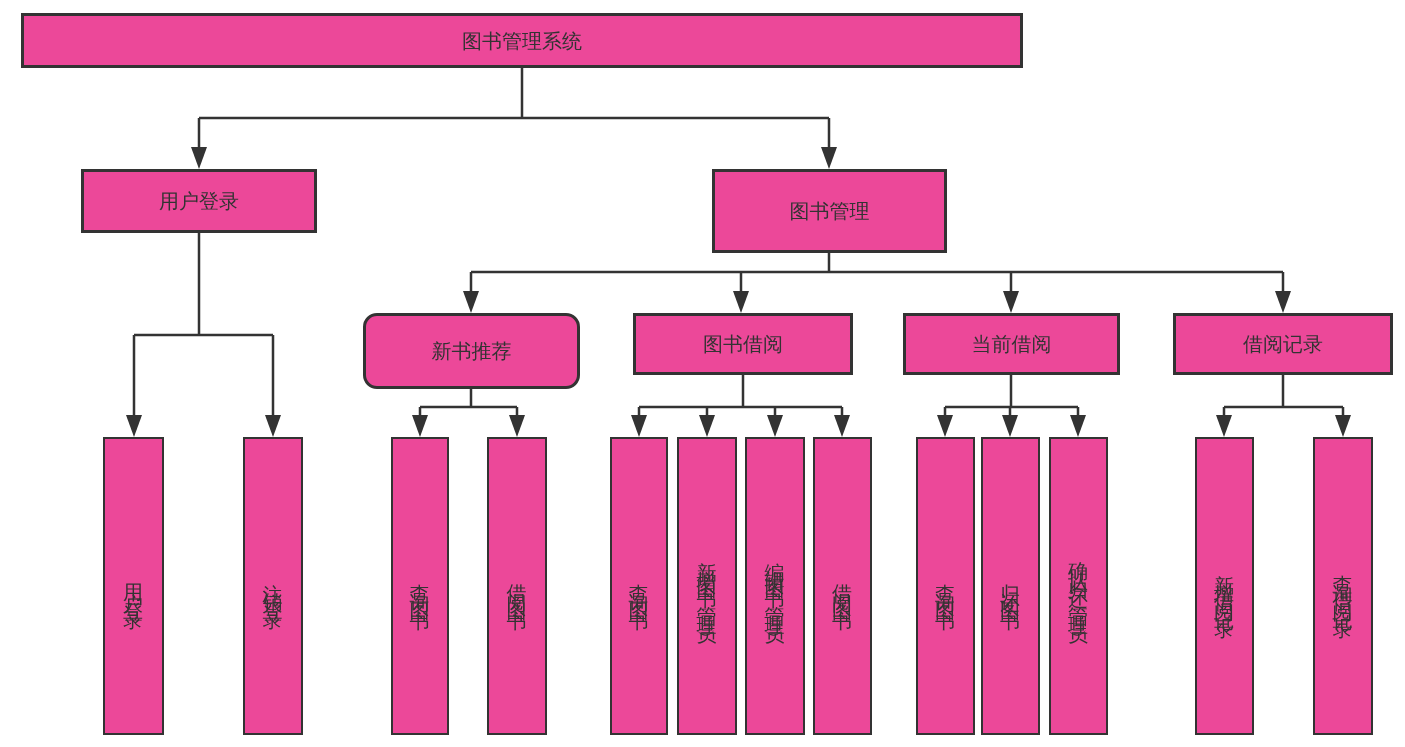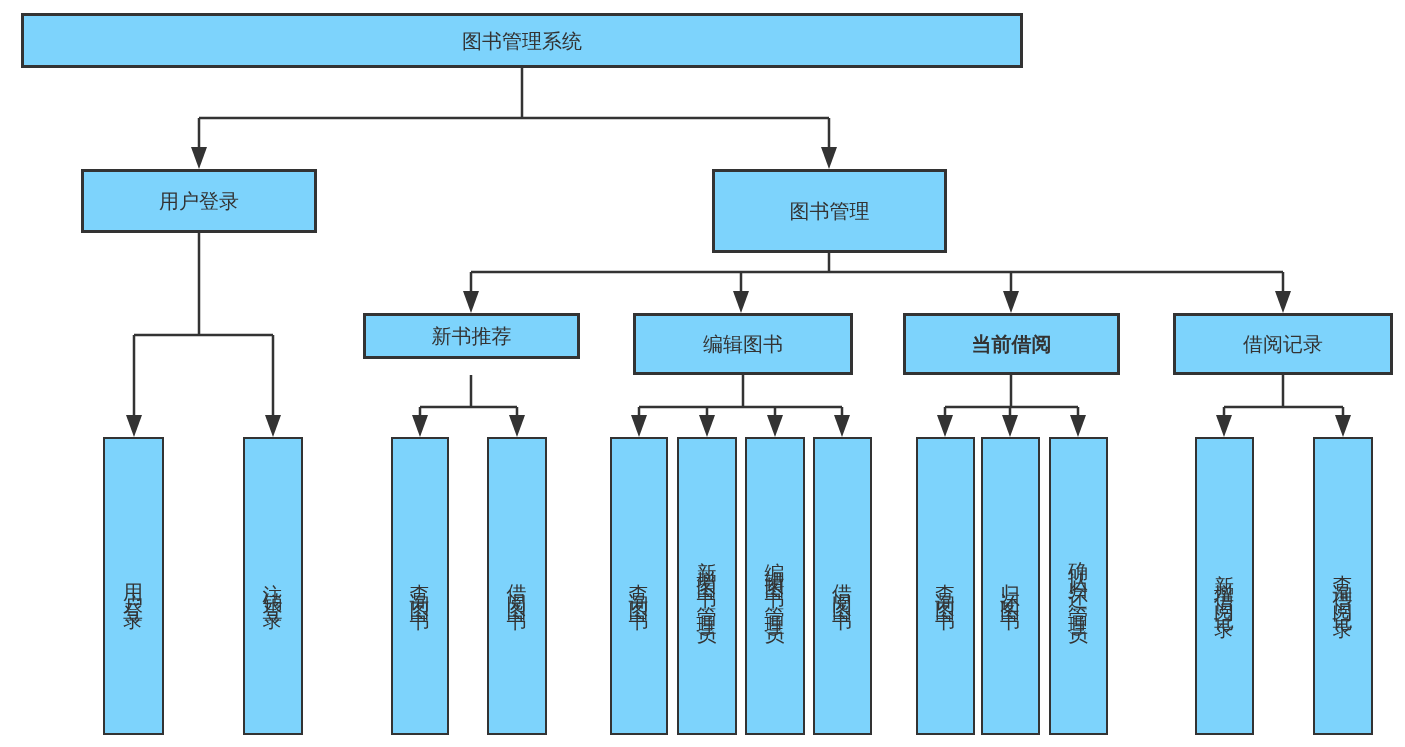--- a/index.html
+++ b/index.html
@@ -7,21 +7,21 @@
     width: 1405px; height: 747px;
     background: #ffffff;
     overflow: hidden;
     font-family: "Liberation Sans", "DejaVu Sans", sans-serif;
   }
   .stage { position: relative; width: 1405px; height: 747px; background: #fff; }
   svg.connectors { position: absolute; left: 0; top: 0; z-index: 1; }
   .node {
     position: absolute;
     box-sizing: border-box;
-    background: #7dd3fc;
+    background: #ec4899;
     border: 3px solid #333333;
     color: #333333;
     display: flex;
     align-items: center;
     justify-content: center;
     font-size: 20px;
     z-index: 2;
     line-height: 1.2;
   }
   .leaf {
@@ -96,27 +96,27 @@
     <span>图书管理系统</span>
   </div>
 
   <div class="node" style="left:81px; top:169px; width:236px; height:64px;">
     <span>用户登录</span>
   </div>
   <div class="node" style="left:712px; top:169px; width:235px; height:84px;">
     <span>图书管理</span>
   </div>
 
-  <div class="node" style="left:363px; top:313px; width:217px; height:46px;">
+  <div class="node" style="left:363px; top:313px; width:217px; height:76px;border-radius:14px;">
     <span>新书推荐</span>
   </div>
   <div class="node" style="left:633px; top:313px; width:220px; height:62px;">
-    <span>编辑图书</span>
+    <span>图书借阅</span>
   </div>
-  <div class="node" style="left:903px; top:313px; width:217px; height:62px;font-weight:bold;">
+  <div class="node" style="left:903px; top:313px; width:217px; height:62px;">
     <span>当前借阅</span>
   </div>
   <div class="node" style="left:1173px; top:313px; width:220px; height:62px;">
     <span>借阅记录</span>
   </div>
 
   <div class="node leaf" style="left:103px; width:61px;">
     <span class="vtext">用户登录</span>
   </div>
   <div class="node leaf" style="left:243px; width:60px;">

